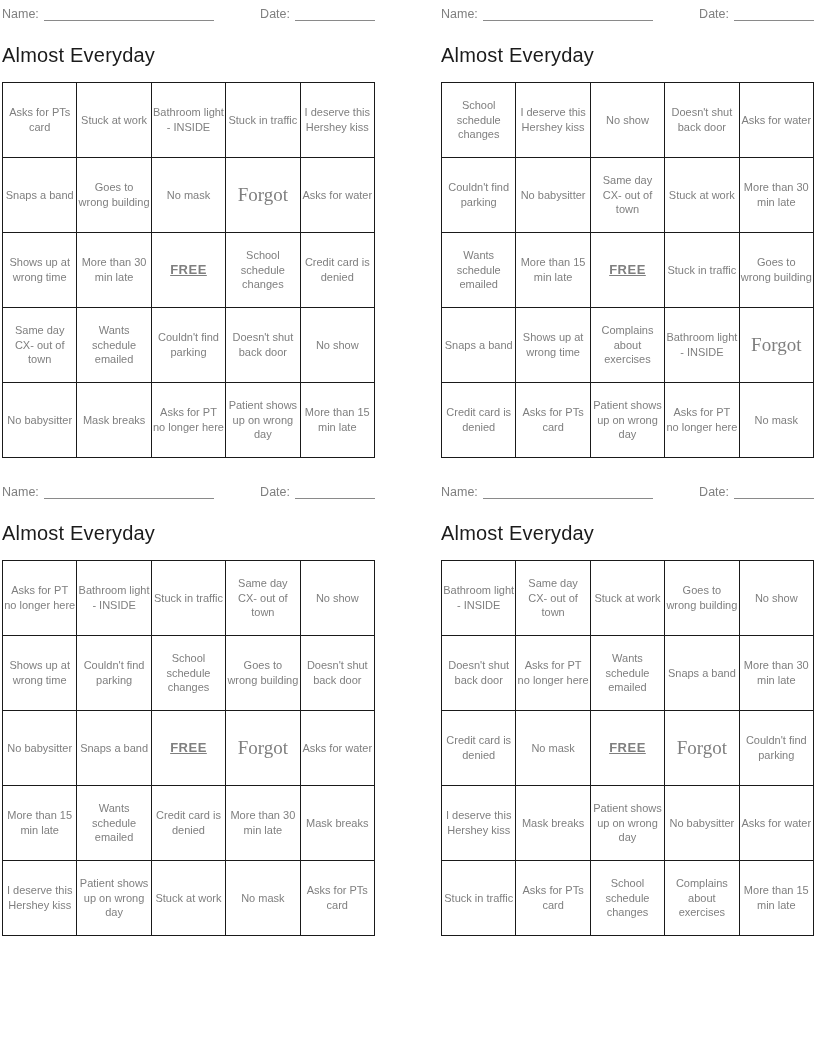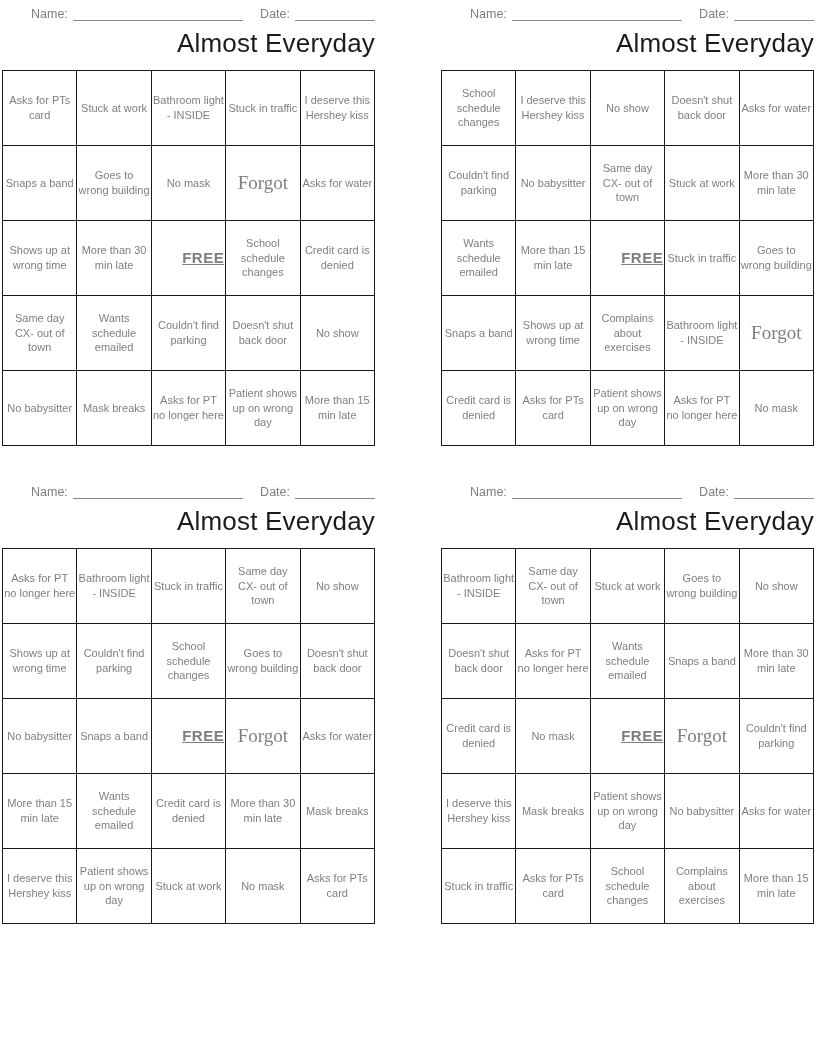--- a/index.html
+++ b/index.html
@@ -12,32 +12,32 @@
   .page { position: relative; width: 816px; height: 1056px; }
 
   .card { position: absolute; width: 373px; }
   .card-1 { left: 2px;   top: 5px; }
   .card-2 { left: 441px; top: 5px; }
   .card-3 { left: 2px;   top: 483px; }
   .card-4 { left: 441px; top: 483px; }
 
   .card-header {
     display: flex; justify-content: space-between; align-items: flex-end;
-    height: 16px; font-size: 12.5px; color: #7f7f7f; margin-left: 29px;
+    height: 16px; font-size: 12.5px; color: #7f7f7f;
   }
   .field-group { display: flex; align-items: flex-end; }
   .field-label { white-space: nowrap; padding-right: 5px; }
   .blank-line { border-bottom: 1px solid #8a8a8a; height: 13px; }
   .name-line { width: 170px; }
   .date-line { width: 80px; }
 
   .card-title {
-    margin-top: 9px;
-    text-align: right;
-    font-size: 26px;
+    margin-top: 21px;
+    text-align: left;
+    font-size: 20px;
     line-height: 26px;
     color: #1b1b1b;
     font-weight: 500;
     letter-spacing: 0.2px;
   }
 
   table.grid {
     margin-top: 14px;
     border-collapse: collapse;
     table-layout: fixed;
@@ -51,23 +51,22 @@
     vertical-align: middle;
     font-size: 11px;
     line-height: 1.32;
     color: #7f7f7f;
     padding: 2px 1px;
     word-wrap: break-word;
   }
   table.grid td.free {
     font-weight: bold;
     text-decoration: underline;
-    font-size: 15px;
+    font-size: 13px;
     letter-spacing: 0.5px;
-    text-align: right;
   }
   table.grid td.big {
     font-size: 19px;
     font-family: Liberation Serif, serif;
   }
 </style>
 </head>
 <body>
 
 <div class="page">

